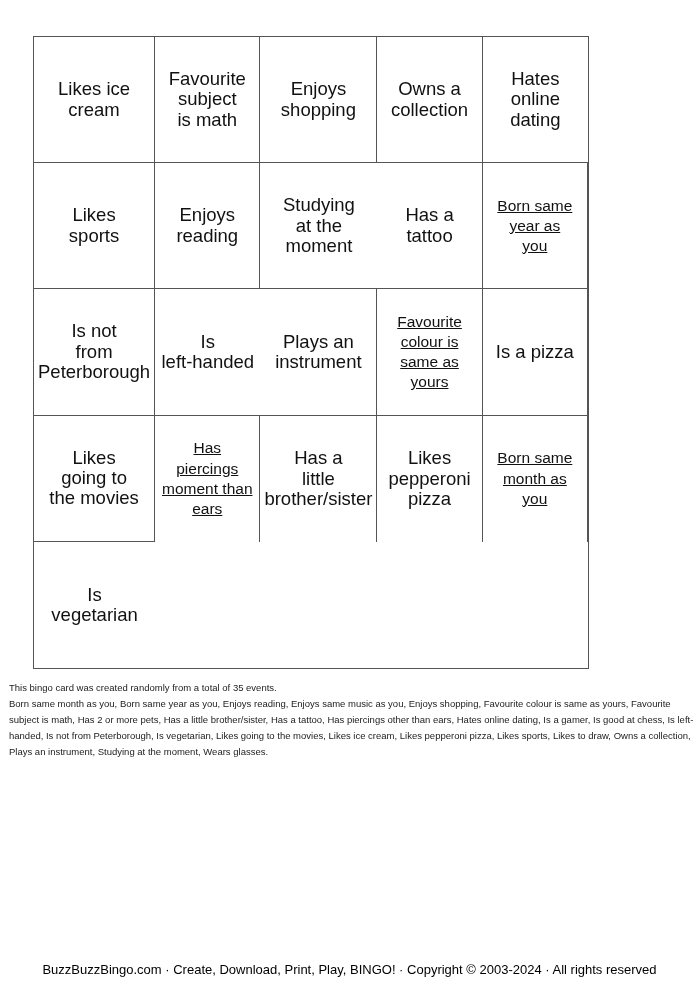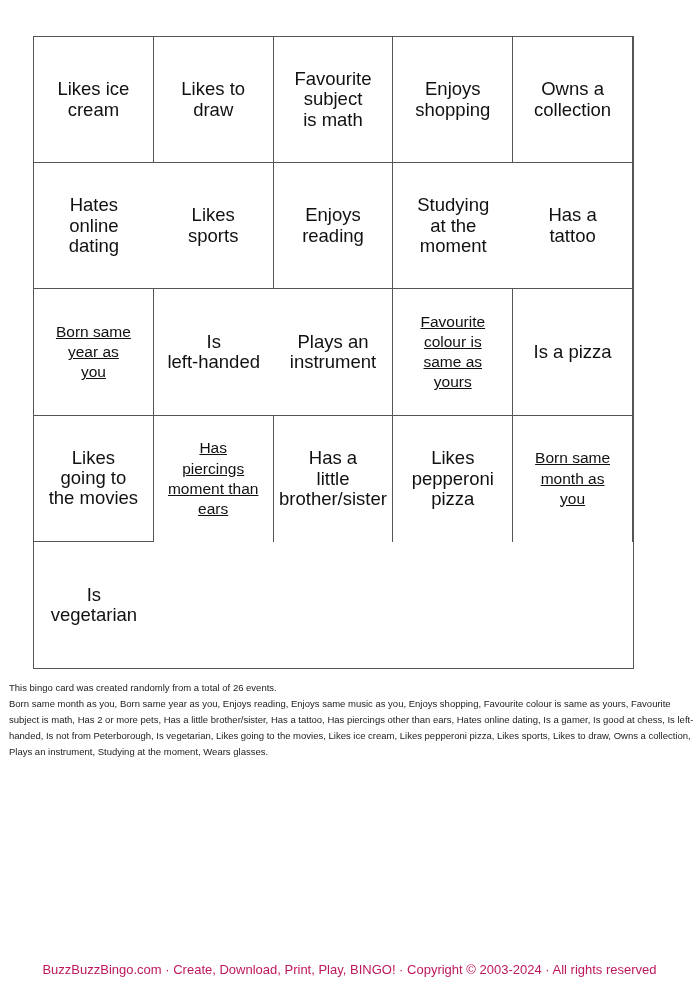--- a/index.html
+++ b/index.html
@@ -1,38 +1,36 @@
 <!DOCTYPE html>
 <html><head>
 <meta charset="utf-8">
 <style>
   html, body { margin: 0; padding: 0; background: #ffffff; }
   body { width: 699px; height: 989px; position: relative; overflow: hidden;
          font-family: "Liberation Sans", sans-serif; color: #111; }
-  .grid { position: absolute; left: 33px; top: 36px; width: 601px; height: 633px;
+  .grid { position: absolute; left: 33px; top: 36px; width: 556px; height: 633px;
           display: grid; grid-template-columns: repeat(5, 1fr); grid-template-rows: repeat(5, 1fr);
           border: 1px solid #555; box-sizing: border-box; }
   .cell { border-right: 1px solid #555; border-bottom: 1px solid #555;
           display: flex; align-items: center; justify-content: center; text-align: center;
           padding: 4px; box-sizing: border-box; white-space: pre-line; line-height: 1.1; }
   .cell.c5 { border-right: none; }
   .cell.r5 { border-bottom: none; }
   .cell.lg { font-size: 18.5px; }
   .cell.sm { font-size: 15.5px; line-height: 1.3; text-decoration: underline; }
   .info { position: absolute; left: 9px; top: 680px; width: 685px; font-size: 9.5px; line-height: 16px; color: #222; }
-  .footer { position: absolute; left: 0; top: 962px; width: 699px; text-align: center; font-size: 13px; color: #be185d; }
+  .footer { position: absolute; left: 0; top: 962px; width: 699px; text-align: center; font-size: 13px; color: #000000; }
 </style>
 </head>
 <body>
 
 <div class="grid" id="grid">
     <div class="cell lg">Likes ice
 cream</div>
-    <div class="cell lg">Likes to
-draw</div>
     <div class="cell lg">Favourite
 subject
 is math</div>
     <div class="cell lg">Enjoys
 shopping</div>
     <div class="cell lg">Owns a
 collection</div>
     <div class="cell lg c5">Hates
 online
 dating</div>
@@ -41,20 +39,23 @@
     <div class="cell lg">Enjoys
 reading</div>
     <div class="cell lg c5">Studying
 at the
 moment</div>
     <div class="cell lg">Has a
 tattoo</div>
     <div class="cell sm">Born same
 year as
 you</div>
+    <div class="cell lg">Is not
+from
+Peterborough</div>
     <div class="cell lg c5">Is
 left-handed</div>
     <div class="cell lg">Plays an
 instrument</div>
     <div class="cell sm">Favourite
 colour is
 same as
 yours</div>
     <div class="cell lg">Is a pizza</div>
     <div class="cell lg">Likes
@@ -71,17 +72,17 @@
 pepperoni
 pizza</div>
     <div class="cell sm r5">Born same
 month as
 you</div>
     <div class="cell lg c5 r5">Is
 vegetarian</div>
   </div>
 
 <div class="info">
-  <div>This bingo card was created randomly from a total of 26 events.</div>
+  <div>This bingo card was created randomly from a total of 35 events.</div>
   <div>Born same month as you, Born same year as you, Enjoys reading, Enjoys same music as you, Enjoys shopping, Favourite colour is same as yours, Favourite subject is math, Has 2 or more pets, Has a little brother/sister, Has a tattoo, Has piercings other than ears, Hates online dating, Is a gamer, Is good at chess, Is left-handed, Is not from Peterborough, Is vegetarian, Likes going to the movies, Likes ice cream, Likes pepperoni pizza, Likes sports, Likes to draw, Owns a collection, Plays an instrument, Studying at the moment, Wears glasses.</div>
 </div>
 
 <div class="footer">BuzzBuzzBingo.com · Create, Download, Print, Play, BINGO! · Copyright © 2003-2024 · All rights reserved</div>
 
 </body></html>

